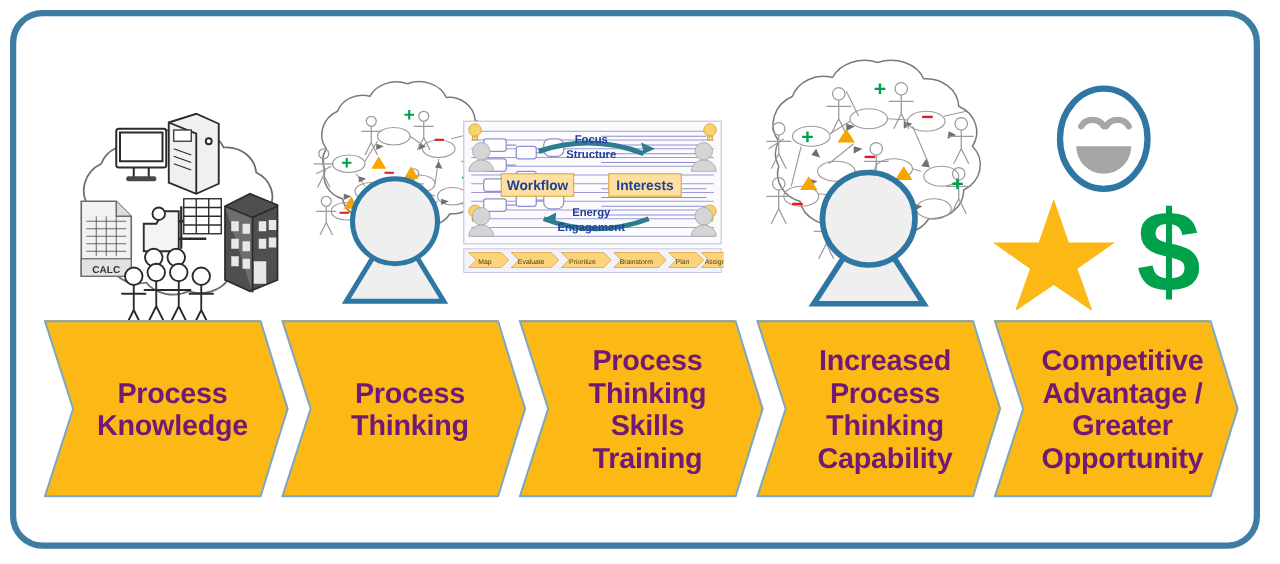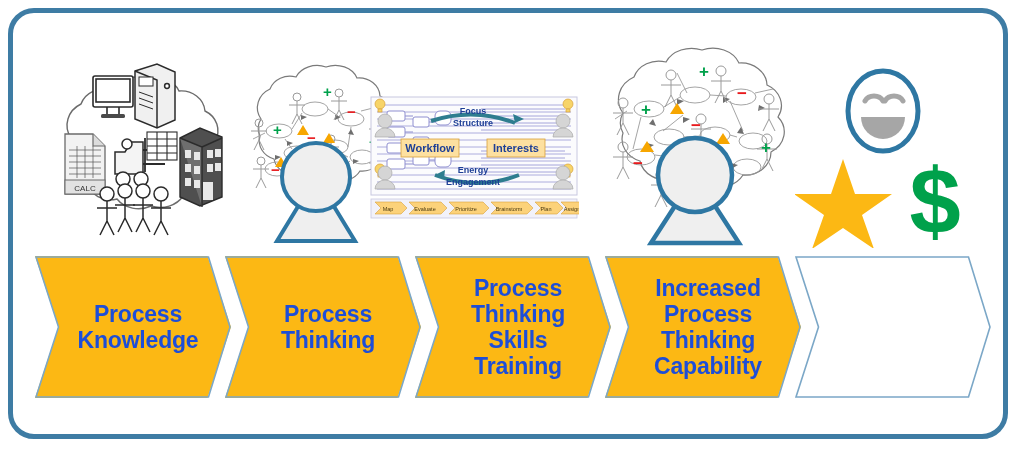--- a/index.html
+++ b/index.html
@@ -49,21 +49,21 @@
     justify-content: center;
     box-sizing: border-box;
     -webkit-clip-path: polygon(0 0, 88% 0, 100% 50%, 88% 100%, 0 100%, 12% 50%);
     clip-path: polygon(0 0, 88% 0, 100% 50%, 88% 100%, 0 100%, 12% 50%);
   }
   .chev.first {
     -webkit-clip-path: polygon(0 0, 88% 0, 100% 50%, 88% 100%, 0 100%, 12% 50%);
     clip-path: polygon(0 0, 88% 0, 100% 50%, 88% 100%, 0 100%, 12% 50%);
   }
   .chev-label {
-    color: #1d4ed8;
+    color: #701a75;
     font-weight: bold;
     font-size: 23px;
     line-height: 1.14;
     text-align: center;
     white-space: pre-line;
     padding-left: 14px;
     padding-right: 4px;
     letter-spacing: -0.2px;
   }
   .chev-outline {
@@ -77,21 +77,21 @@
   }
   .svgwrap { display: block; }
 </style>
 </head>
 <body>
 
 <div id="diagram-frame">
 
   <div id="illustration-row">
 
-    <div class="ill" style="left:22px; top:33px;">
+    <div class="ill" style="left:22px; top:60px;font-weight:bold;">
       <svg class="svgwrap" width="200" height="195" viewBox="0 0 200 195" xmlns="http://www.w3.org/2000/svg">
         <g fill="#ffffff" stroke="#6b6b6b" stroke-width="1.4">
           <path d="M36,92
                    a26,24 0 0 1 10,-34
                    a24,22 0 0 1 30,-14
                    a26,22 0 0 1 34,-11
                    a26,22 0 0 1 34,12
                    a24,22 0 0 1 26,20
                    a24,22 0 0 1 10,30
                    a24,22 0 0 1 -6,33
@@ -521,20 +521,26 @@
 Training</span>
     </div>
 
     <div class="chev" style="left:570px; width:196px;">
       <span class="chev-label">Increased
 Process
 Thinking
 Capability</span>
     </div>
 
+    <div class="chev" style="left:760px; width:196px;">
+      <span class="chev-label">Competitive
+Advantage /
+Greater
+Opportunity</span>
+    </div>
 
     <svg class="chev-outline" width="956" height="142" viewBox="0 0 956 142" xmlns="http://www.w3.org/2000/svg">
       <g fill="none" stroke="#7ba7c7" stroke-width="1.6">
         <path d="M1,1 H173.5 L195,71 L173.5,141 H1 L23.5,71 Z"></path>
         <path d="M191,1 H363.5 L385,71 L363.5,141 H191 L213.5,71 Z"></path>
         <path d="M381,1 H553.5 L575,71 L553.5,141 H381 L403.5,71 Z"></path>
         <path d="M571,1 H743.5 L765,71 L743.5,141 H571 L593.5,71 Z"></path>
         <path d="M761,1 H933.5 L955,71 L933.5,141 H761 L783.5,71 Z"></path>
       </g>
     </svg>

